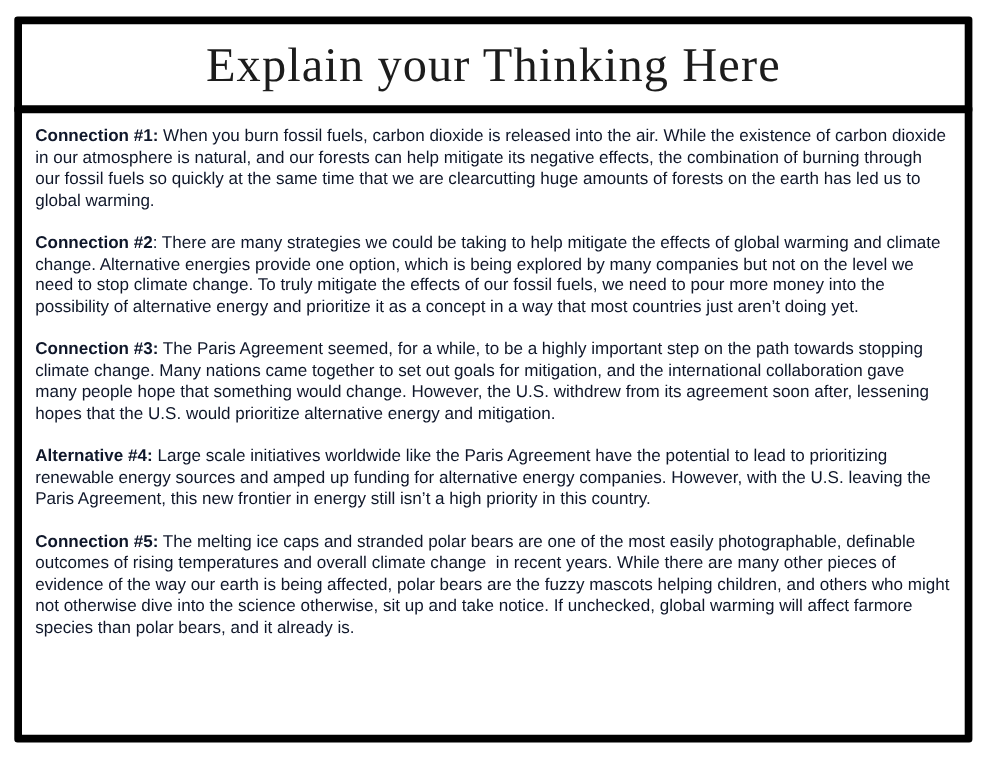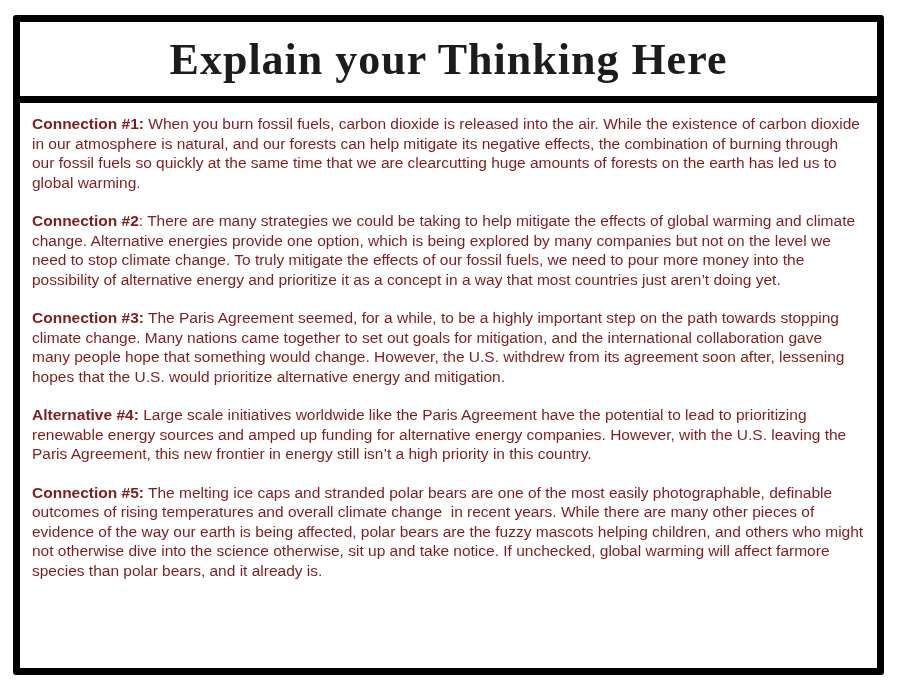--- a/index.html
+++ b/index.html
@@ -21,39 +21,39 @@
     border: 7px solid #000000;
     border-radius: 3px;
     background: #ffffff;
     display: flex;
     align-items: center;
     justify-content: center;
   }
   .page-title {
     font-family: cursive;
     font-size: 44px;
-    font-weight: 700;
+    font-weight: 400;
     color: #1c1c1c;
     letter-spacing: 1px;
     white-space: nowrap;
   }
   .content-box {
     width: 871px;
     height: 579px;
     border: 7px solid #000000;
     border-radius: 3px;
     margin-top: -7px;
     background: #ffffff;
     padding: 11px 13px 0 12px;
     overflow: hidden;
   }
   .para {
     font-size: 15.5px;
     line-height: 19.5px;
-    color: #7f1d1d;
+    color: #0f172a;
     white-space: pre-wrap;
     margin-bottom: 19px;
     text-align: left;
   }
   .para .label { font-weight: bold; }
 </style>
 </head>
 <body>
 
 <div class="page">

